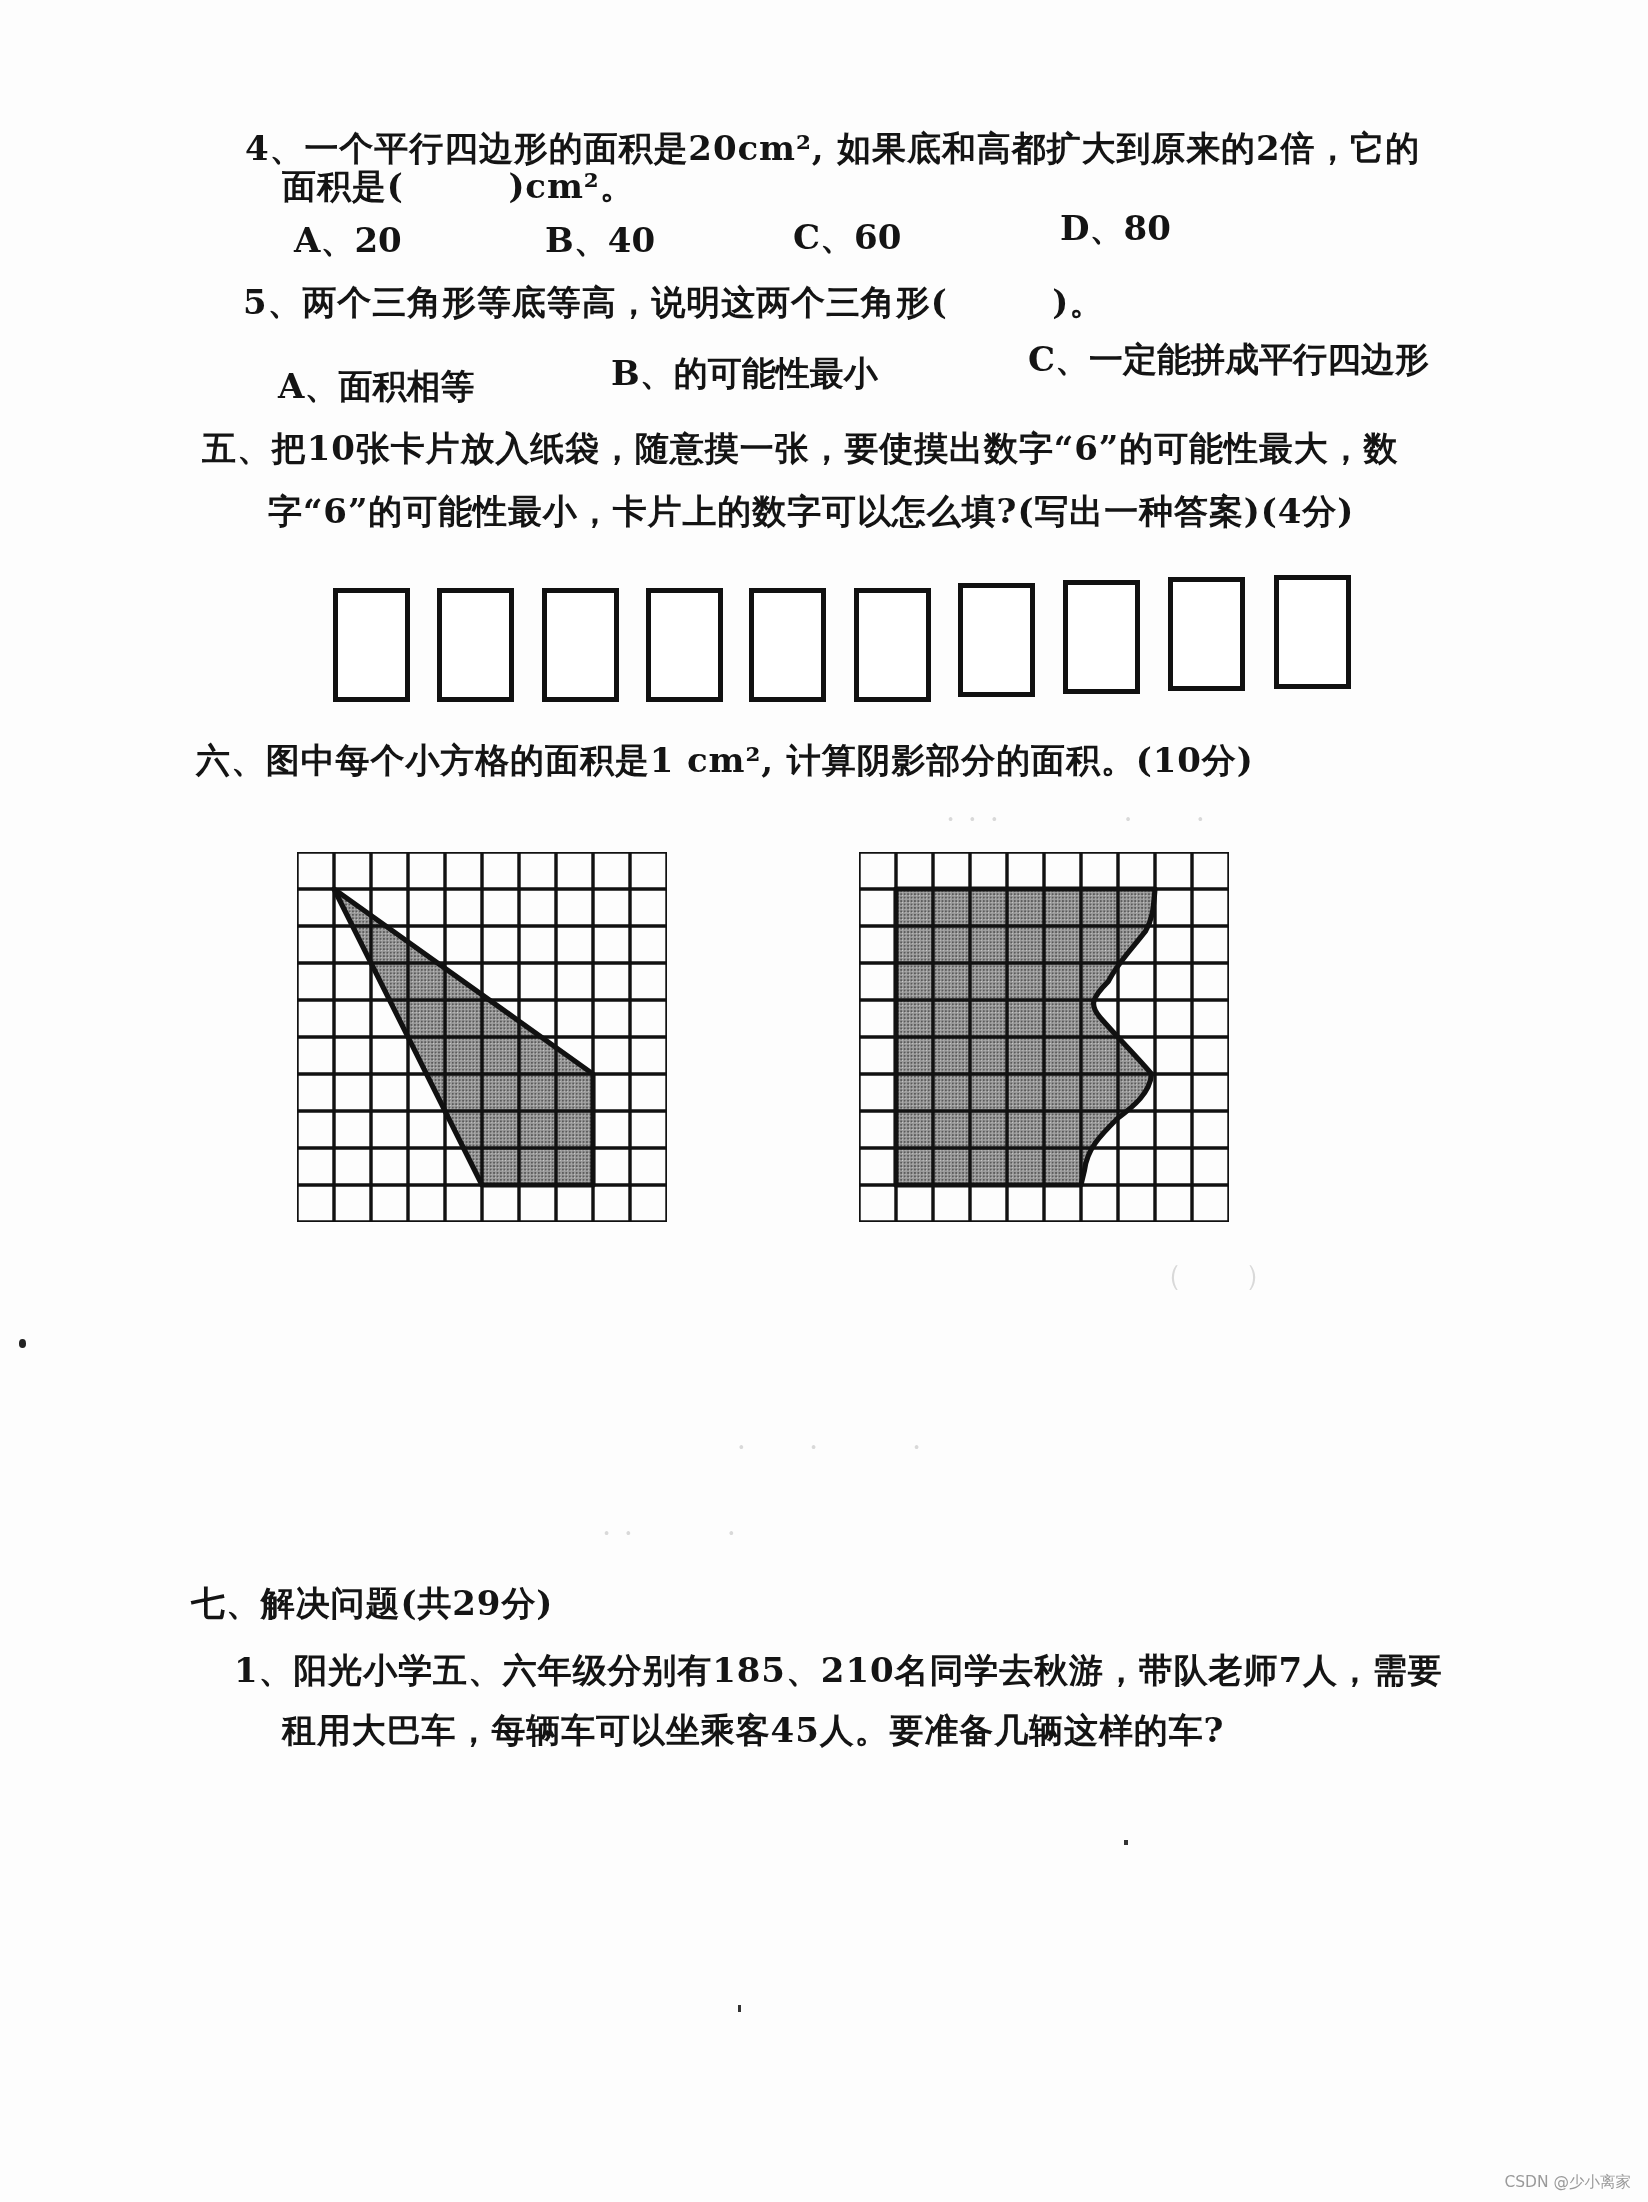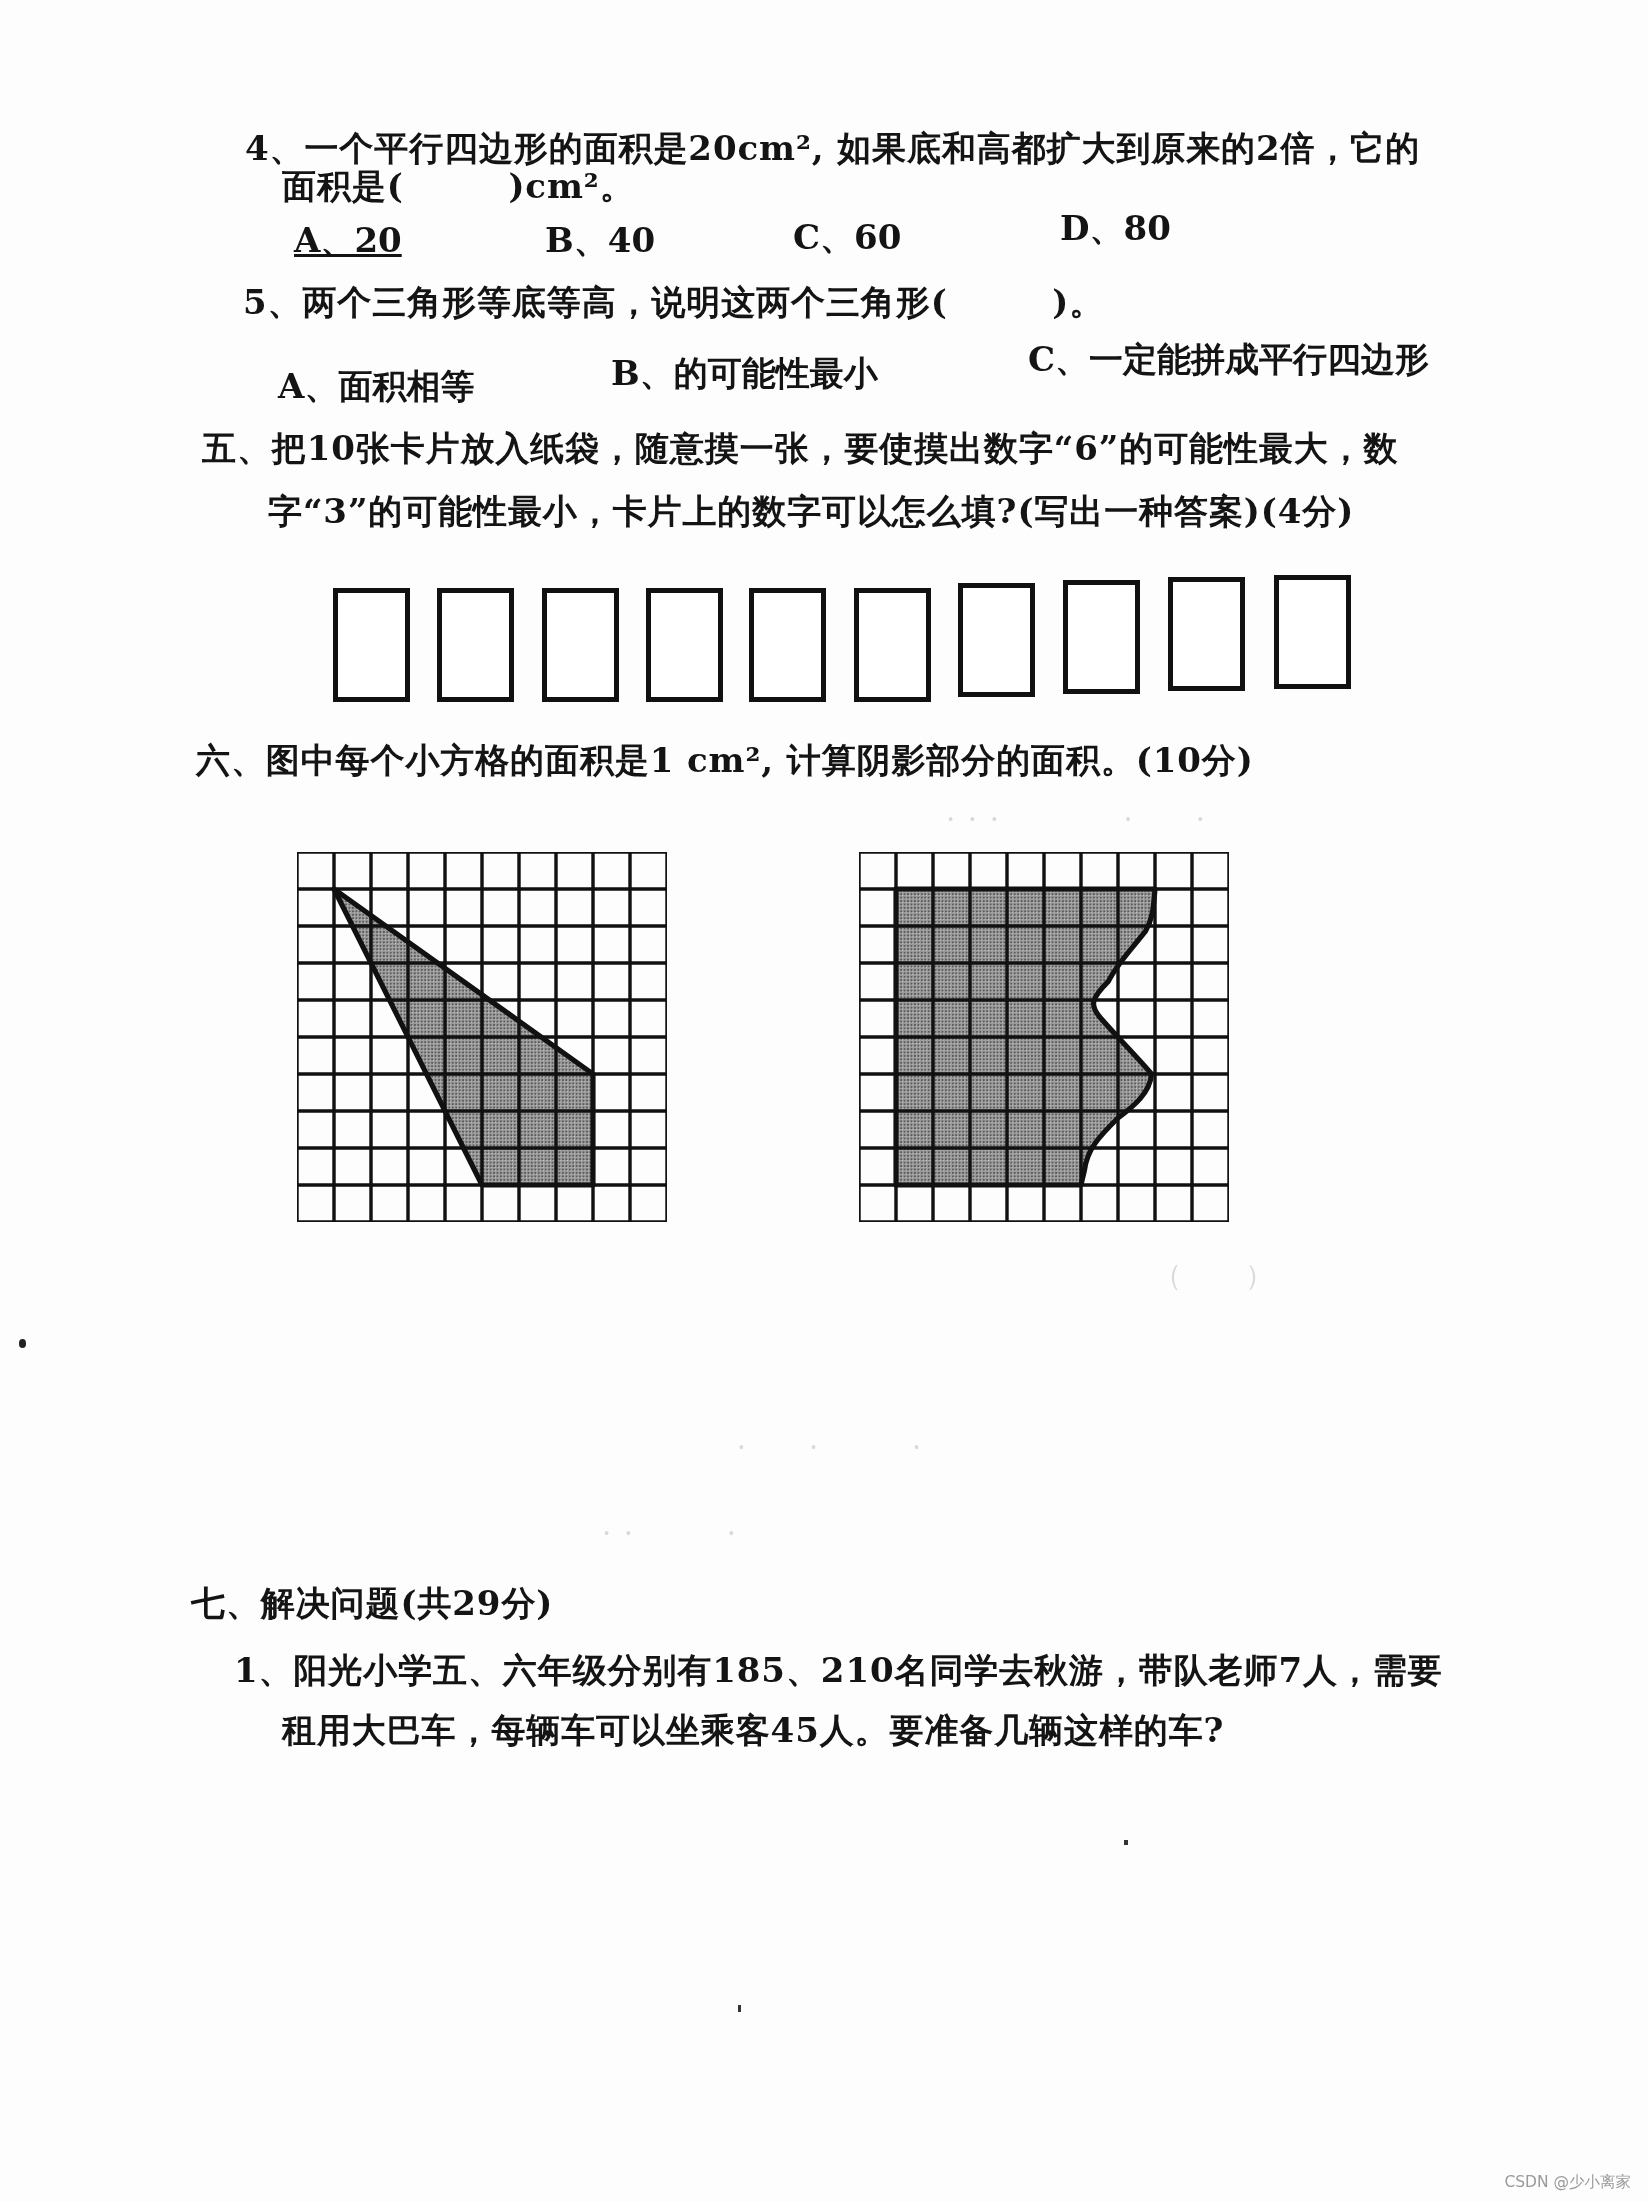--- a/index.html
+++ b/index.html
@@ -28,32 +28,32 @@
 </head>
 <body>
 
 <div class="ghost" style="left:946px;top:800px;">· · ·　　　　·　　·</div>
 <div class="ghost" style="left:1153px;top:1256px;">（　　）</div>
 <div class="ghost" style="left:706px;top:1428px;">　·　　·　　　·</div>
 <div class="ghost" style="left:602px;top:1514px;">· ·　　　·</div>
 
 <div class="line" style="left:245px;top:79px;margin-top:47px;">4、一个平行四边形的面积是20cm², 如果底和高都扩大到原来的2倍，它的</div>
 <div class="line" style="left:282px;top:164px;">面积是(　　　)cm²。</div>
-<div class="opt" style="left:294px;top:218px;text-decoration:underline;">A、20</div>
+<div class="opt" style="left:294px;top:218px;">A、20</div>
 <div class="opt" style="left:545px;top:218px;">B、40</div>
 <div class="opt" style="left:793px;top:215px;">C、60</div>
 <div class="opt" style="left:1060px;top:206px;">D、80</div>
 
 <div class="line" style="left:243px;top:280px;">5、两个三角形等底等高，说明这两个三角形(　　　)。</div>
 <div class="opt" style="left:278px;top:351px;margin-top:13px;">A、面积相等</div>
 <div class="opt" style="left:611px;top:351px;">B、的可能性最小</div>
 <div class="opt" style="left:1028px;top:337px;">C、一定能拼成平行四边形</div>
 
 <div class="line" style="left:202px;top:426px;">五、把10张卡片放入纸袋，随意摸一张，要使摸出数字“6”的可能性最大，数</div>
-<div class="line" style="left:268px;top:489px;">字“3”的可能性最小，卡片上的数字可以怎么填?(写出一种答案)(4分)</div>
+<div class="line" style="left:268px;top:489px;">字“6”的可能性最小，卡片上的数字可以怎么填?(写出一种答案)(4分)</div>
 
 <div>
   <div class="card" style="left:333px;top:588px;"></div>
   <div class="card" style="left:437px;top:588px;"></div>
   <div class="card" style="left:542px;top:588px;"></div>
   <div class="card" style="left:646px;top:588px;"></div>
   <div class="card" style="left:749px;top:588px;"></div>
   <div class="card" style="left:854px;top:588px;"></div>
   <div class="card" style="left:958px;top:583px;"></div>
   <div class="card" style="left:1063px;top:580px;"></div>

